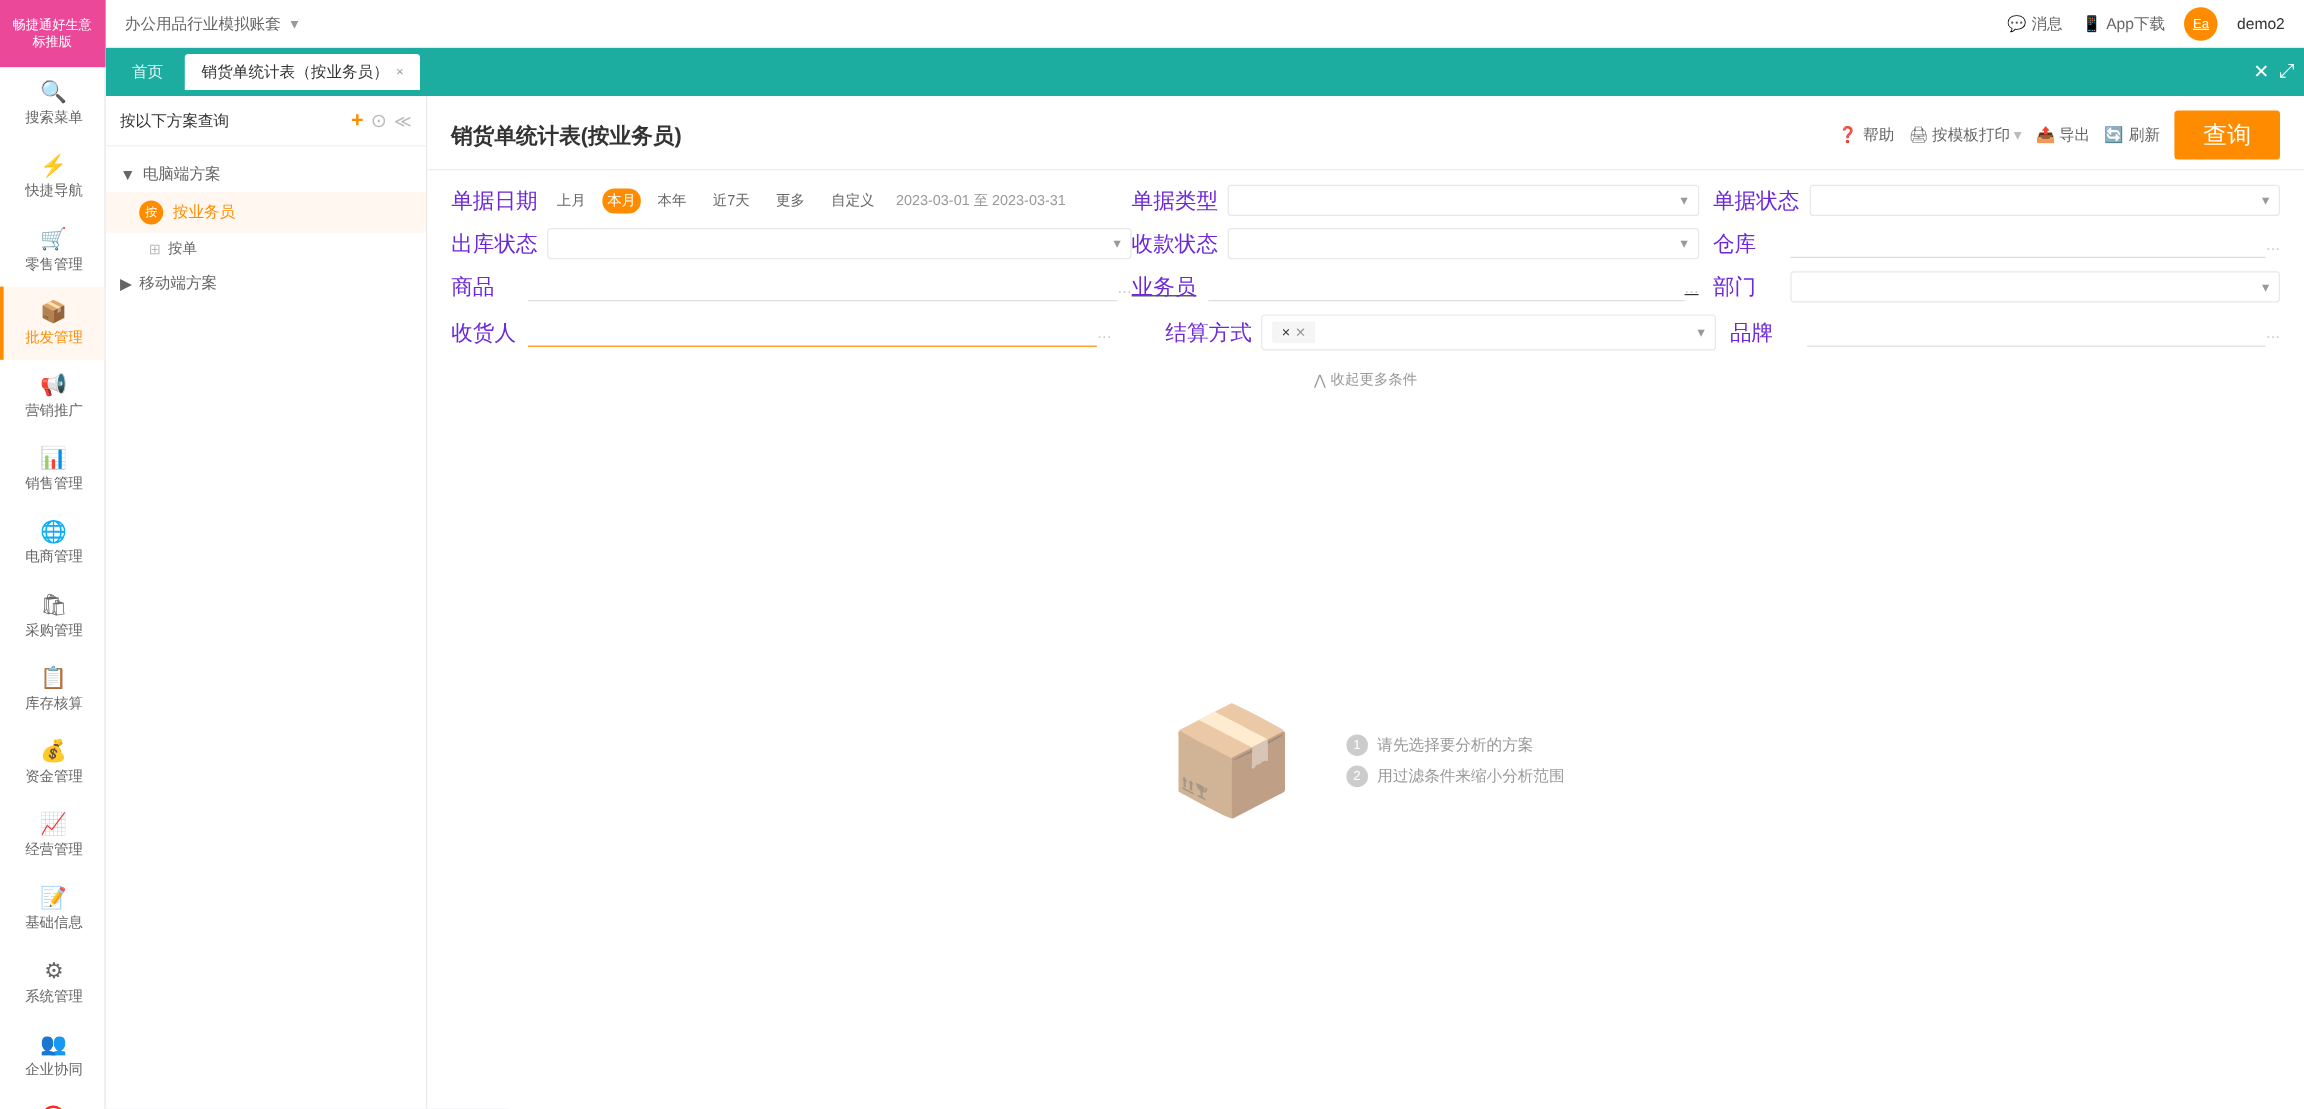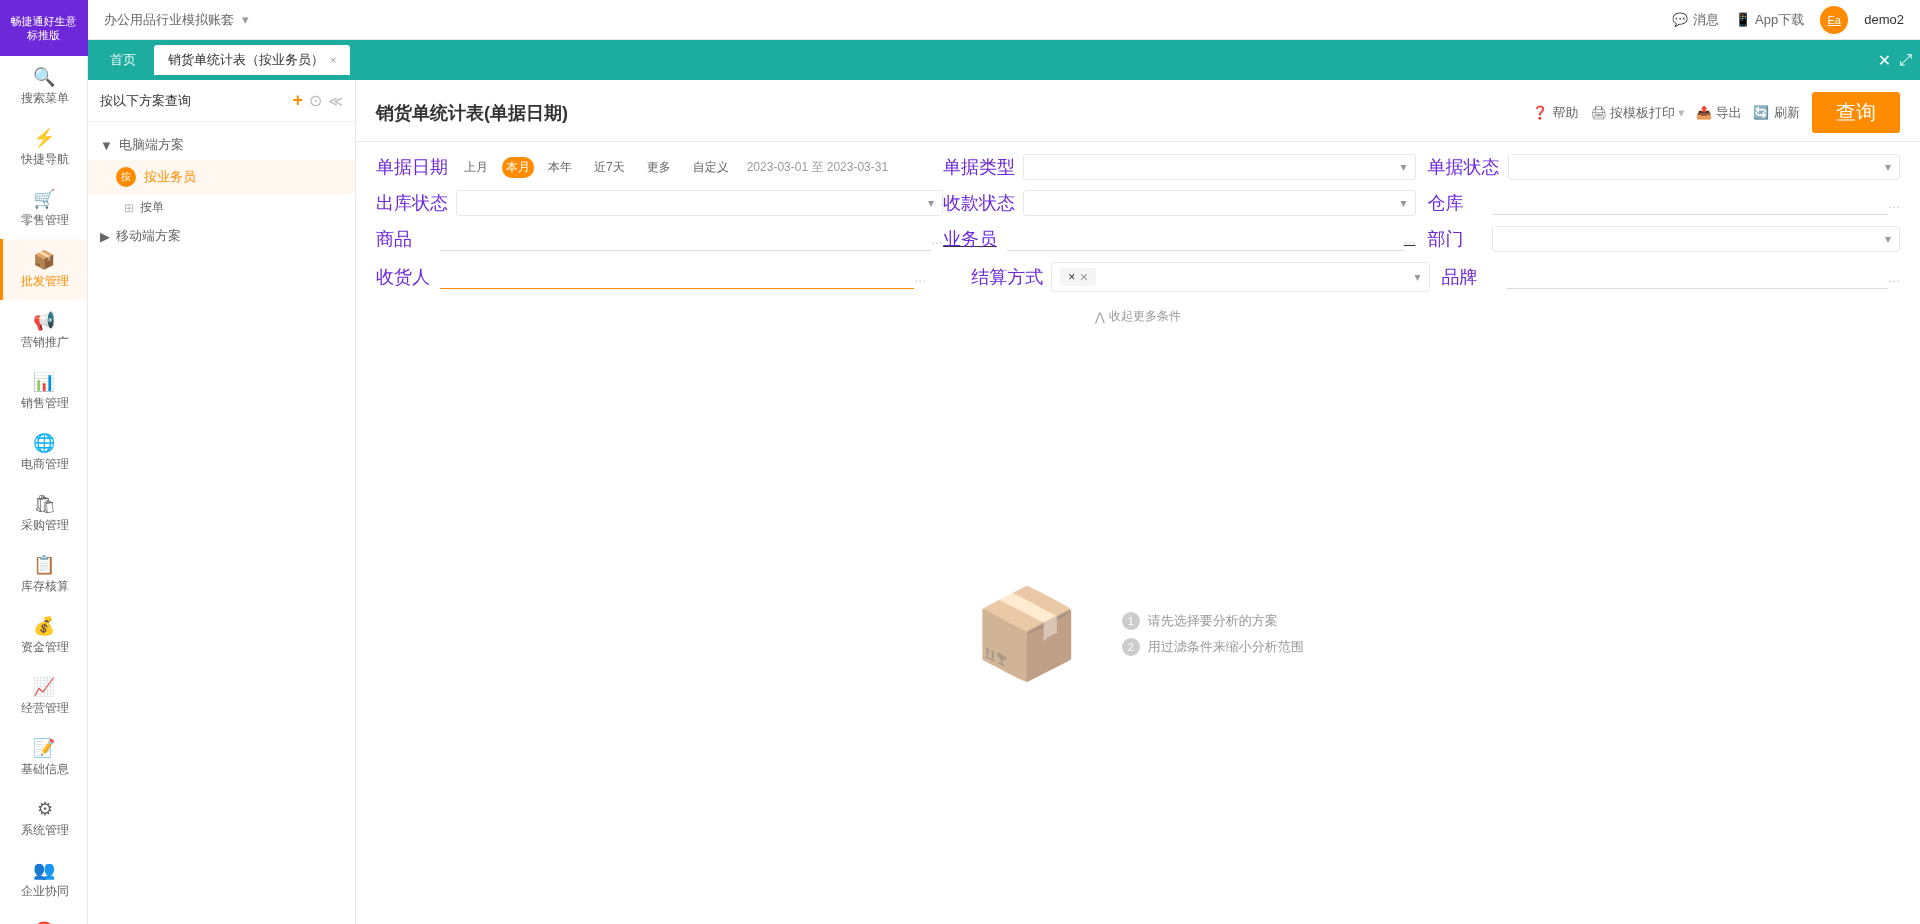--- a/index.html
+++ b/index.html
@@ -1,20 +1,20 @@
 <!DOCTYPE html>
 <html><head>
   <meta charset="utf-8">
   <style>
     * { box-sizing: border-box; margin: 0; padding: 0; }
     body { font-family: 'Microsoft YaHei', Arial, sans-serif; font-size: 13px; background: #f0f2f5; color: #333; display: flex; height: 924px; overflow: hidden; }
 
     
     .sidebar { width: 88px; background: #fff; display: flex; flex-direction: column; align-items: center; border-right: 1px solid #e8e8e8; z-index: 10; flex-shrink: 0; }
-    .logo { width: 88px; height: 56px; background: #6d28d9; display: flex; align-items: center; justify-content: center; flex-direction: column; }
+    .logo { width: 88px; height: 56px; background: #ec4899; display: flex; align-items: center; justify-content: center; flex-direction: column; }
     .logo-text { color: #fff; font-size: 11px; line-height: 1.3; text-align: center; }
     .sidebar-nav { display: flex; flex-direction: column; width: 100%; flex: 1; overflow-y: auto; }
     .sidebar-item { display: flex; flex-direction: column; align-items: center; justify-content: center; padding: 10px 4px; cursor: pointer; color: #666; font-size: 12px; border-left: 3px solid transparent; }
     .sidebar-item.active { color: #ff8c00; background: #fff7f0; border-left-color: #ff8c00; }
     .sidebar-item .icon { font-size: 18px; margin-bottom: 2px; }
 
     
     .main { flex: 1; display: flex; flex-direction: column; overflow: hidden; }
 
     
@@ -234,21 +234,21 @@
             <span>移动端方案</span>
           </div>
         </div>
       </div>
     </div>
 
     <div class="right-panel">
 
       <div class="page-header">
         <div class="page-title-row">
-          <span class="page-title">销货单统计表(单据日期)</span>
+          <span class="page-title">销货单统计表(按业务员)</span>
           <div style="display:flex;align-items:flex-start;gap:12px;">
             <div style="display:flex;flex-direction:column;gap:4px;">
               <div style="display:flex;align-items:center;gap:12px;">
                 <div class="page-action">
                   <span>❓</span>
                   <span>帮助</span>
                 </div>
                 <div class="print-btn">
                   <span>🖨</span>
                   <span>按模板打印</span>

